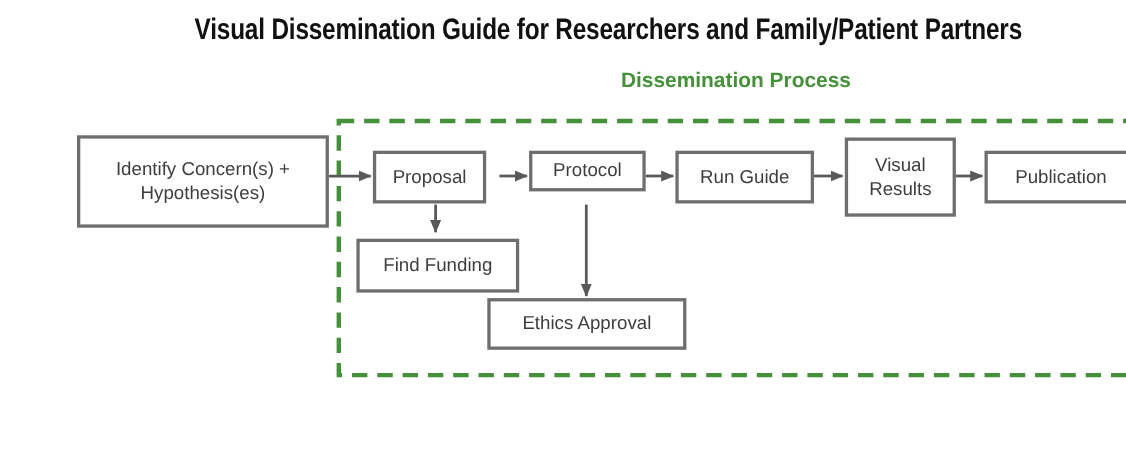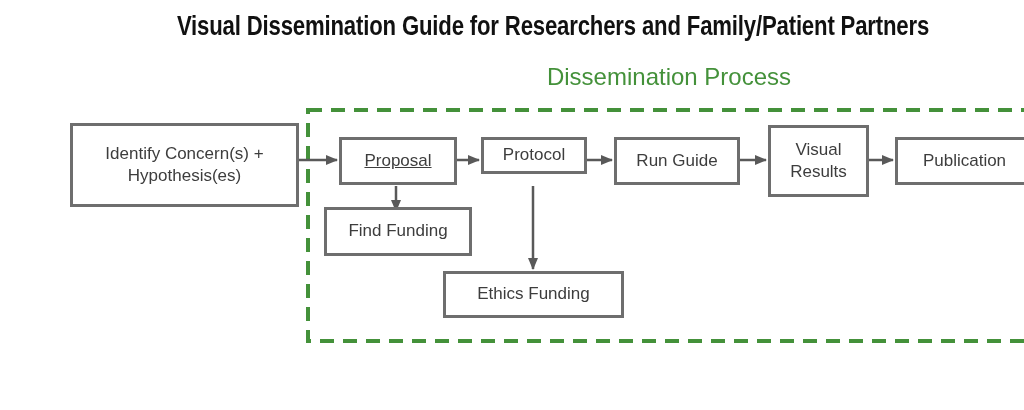--- a/index.html
+++ b/index.html
@@ -16,39 +16,39 @@
     font-family:"Liberation Sans",sans-serif;overflow:hidden;margin-left:41px;
   }
   .title{
     position:absolute;left:0;top:11px;width:100%;margin:0;
     text-align:center;font-size:27px;font-weight:bold;color:var(--title-text);
     white-space:nowrap;letter-spacing:-0.2px;
     transform:scaleX(0.82);transform-origin:50% 50%;
   }
   .subtitle{
     position:absolute;left:628px;top:63px;transform:translateX(-50%);
-    font-size:24px;font-weight:normal;color:var(--accent-green);white-space:nowrap;
+    font-size:19px;font-weight:bold;color:var(--accent-green);white-space:nowrap;
   }
   .overlay{position:absolute;left:0;top:0;width:1024px;height:410px;z-index:1;pointer-events:none;}
   .boundary{fill:none;stroke:var(--accent-green);stroke-width:4;stroke-dasharray:14 9;}
   .edge{stroke:var(--arrow);stroke-width:2.5;fill:none;}
   .arrowhead-shape{fill:var(--arrow);}
   .node{
     position:absolute;z-index:2;box-sizing:border-box;
     border:3px solid var(--box-border);background:#ffffff;color:var(--box-text);
     display:flex;align-items:center;justify-content:center;text-align:center;
     font-size:17px;line-height:1.3;padding:2px 4px;
   }
   .node-identify{left:29px;top:123px;width:229px;height:84px;}
-  .node-proposal{left:298px;top:137px;width:118px;height:48px;text-decoration:underline;}
+  .node-proposal{left:298px;top:137px;width:103px;height:48px;}
   .node-protocol{left:440px;top:137px;width:106px;height:37px;}
   .node-run-study{left:573px;top:137px;width:126px;height:48px;}
   .node-analyze-results{left:727px;top:125px;width:101px;height:72px;}
   .node-publication{left:854px;top:137px;width:139px;height:48px;}
-  .node-find-funding{left:283px;top:207px;width:148px;height:49px;}
+  .node-find-funding{left:283px;top:217px;width:148px;height:49px;}
   .node-ethics-approval{left:402px;top:271px;width:181px;height:47px;}
 </style>
 </head>
 <body>
 
 <div class="canvas">
 
   <h1 class="title">Visual Dissemination Guide for Researchers and Family/Patient Partners</h1>
 
   <div class="subtitle">Dissemination Process</div>
@@ -86,16 +86,16 @@
   <div class="node node-analyze-results">
     <span>Visual Results</span>
   </div>
   <div class="node node-publication">
     <span>Publication</span>
   </div>
   <div class="node node-find-funding">
     <span>Find Funding</span>
   </div>
   <div class="node node-ethics-approval">
-    <span>Ethics Funding</span>
+    <span>Ethics Approval</span>
   </div>
 
 </div>
 
 </body></html>

